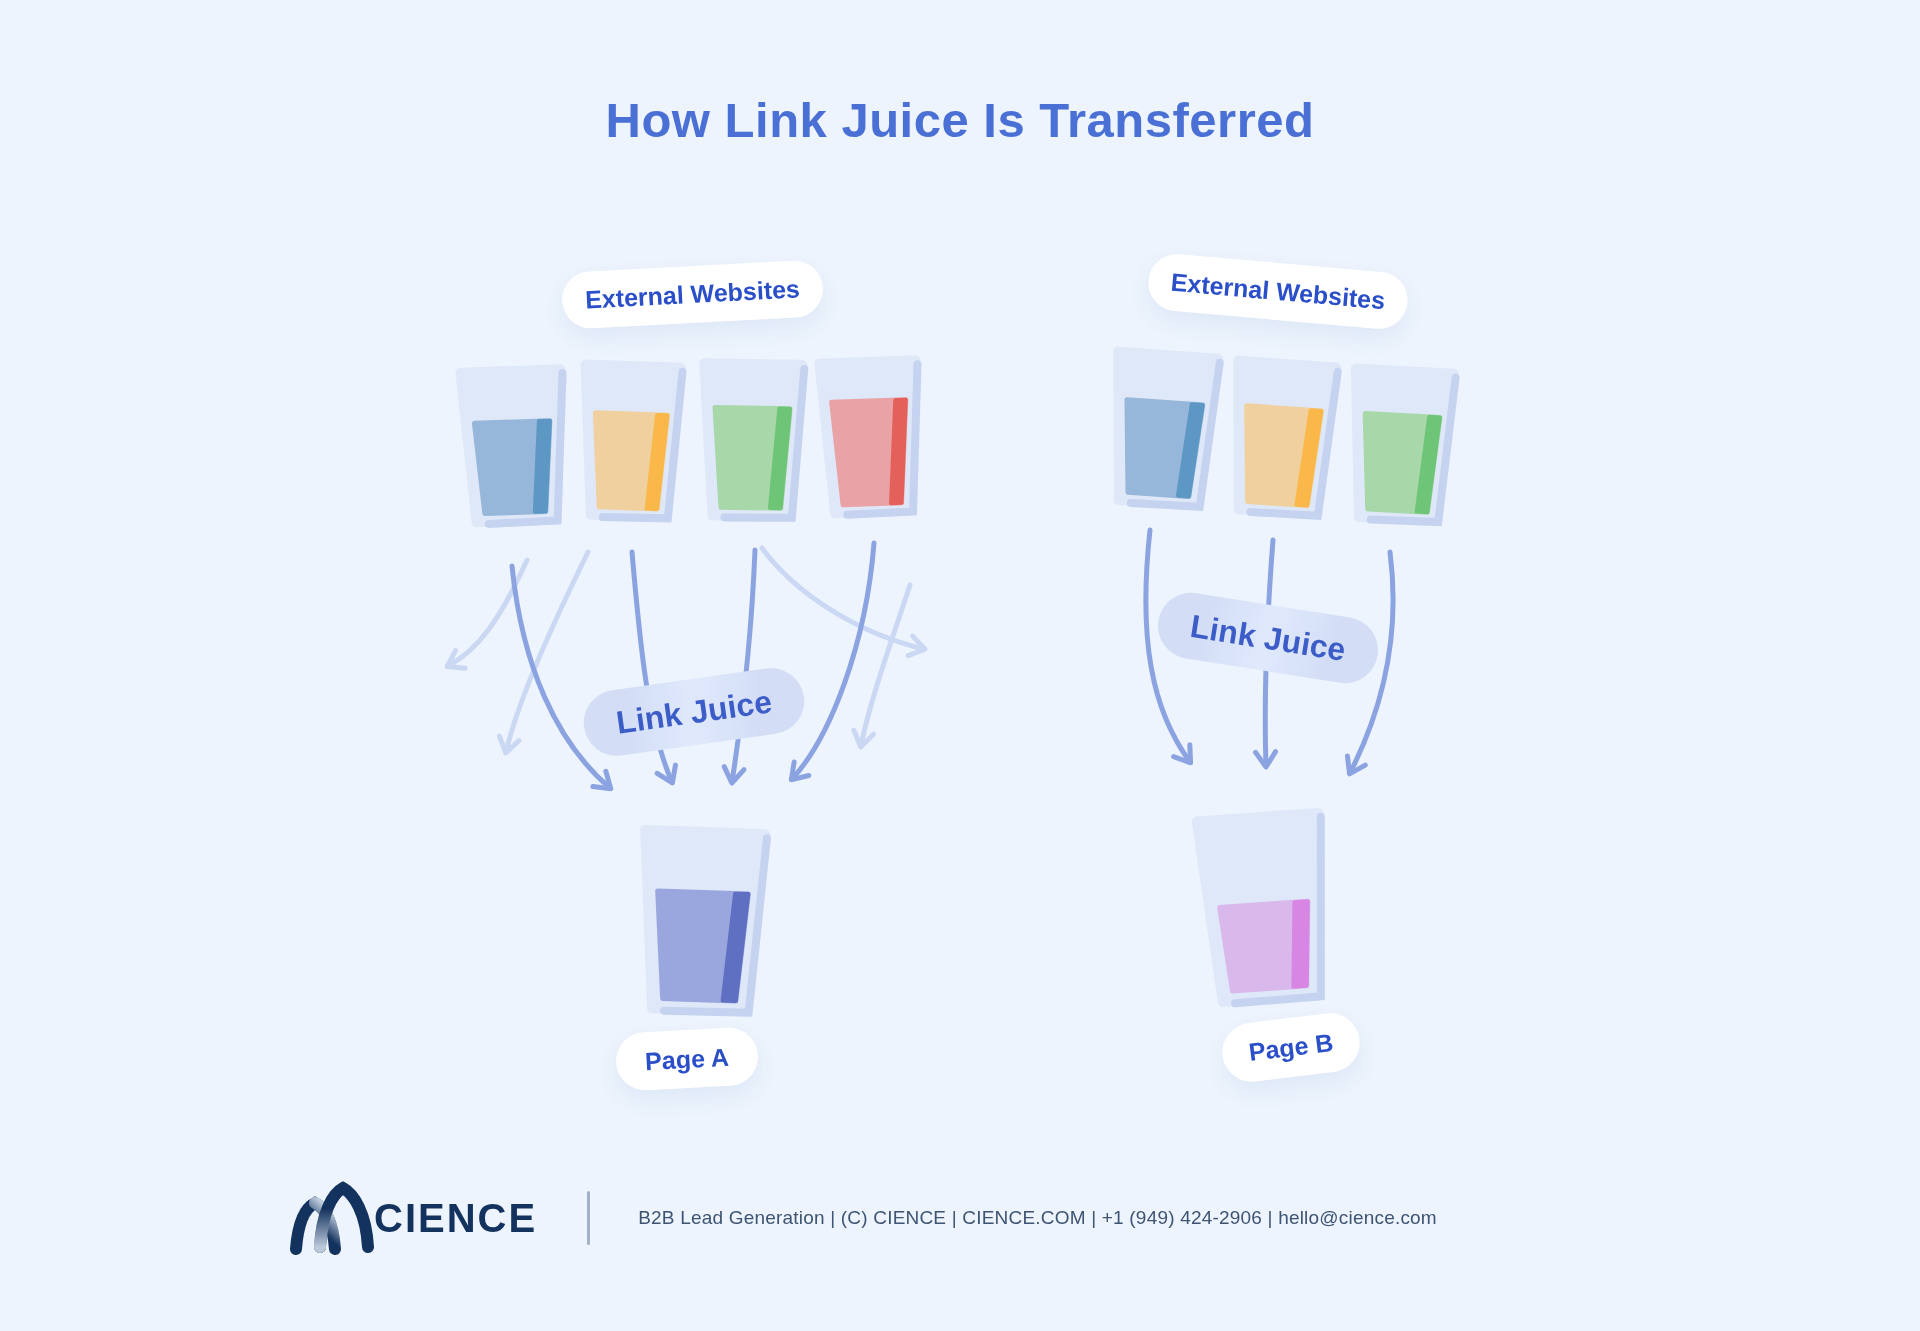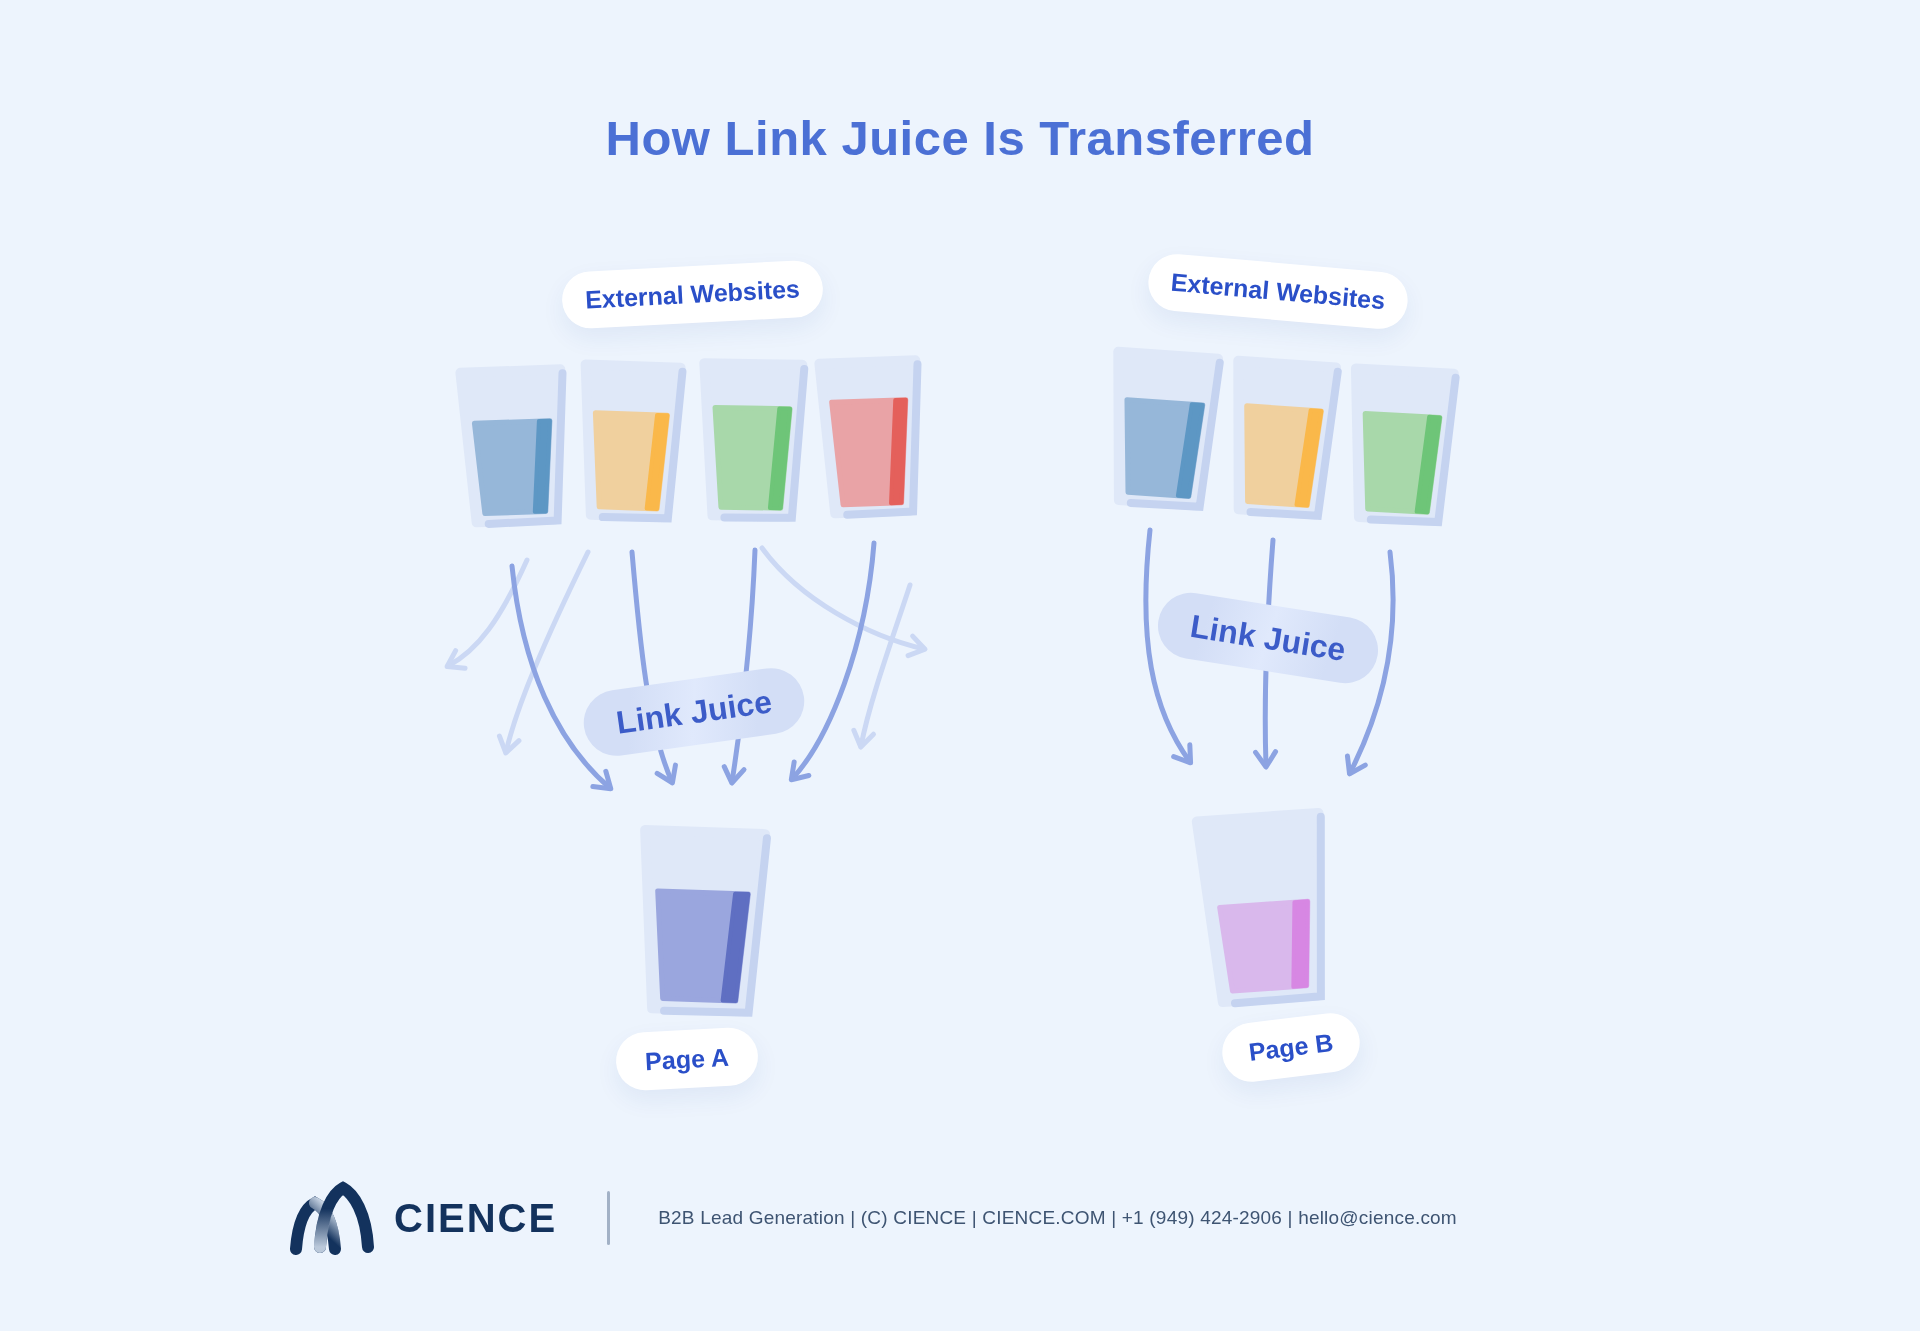--- a/index.html
+++ b/index.html
@@ -1,21 +1,21 @@
 <!DOCTYPE html>
 <html style="--background: #edf4fd; --title-text: #4b70d5; --label-text: #2a4fc8; --flow-text: #3c5cc8; --pill-bg: #ffffff; --flow-pill-bg: #d3def6; --arrow-dark: #8ca3e2; --arrow-light: #cbd8f4; --glass-body: #dfe8f8; --glass-edge: #c5d3f0; --brand-navy: #13325d; --footer-text: #3e5472; --divider: #a2b1c6;"><head>
 <meta charset="utf-8">
 <style>
   html,body{margin:0;padding:0;}
   body{font-family:"Liberation Sans","DejaVu Sans",sans-serif;background:#dfe9f5;}
   #page{position:relative;width:1920px;height:1331px;background:var(--background,#edf4fd);overflow:hidden;}
 
   #scene{position:absolute;left:0;top:0;width:1920px;height:1331px;}
 
-  #title{position:absolute;left:0;top:110px;width:100%;text-align:center;
+  #title{position:absolute;left:0;top:92px;width:100%;text-align:center;
          font-size:49px;font-weight:bold;letter-spacing:0.5px;color:var(--title-text,#4b70d5);}
 
   .pill{position:absolute;display:flex;align-items:center;justify-content:center;
         border-radius:999px;font-weight:bold;white-space:nowrap;}
   .pill.white{background:var(--pill-bg,#ffffff);color:var(--label-text,#2a4fc8);
         box-shadow:0 10px 24px rgba(30,70,150,0.07);}
   .pill.flow{background:linear-gradient(100deg,var(--flow-pill-bg,#d3def6) 22%,#e0e9fc 50%,var(--flow-pill-bg,#d3def6) 78%);
         color:var(--flow-text,#3c5cc8);}
 
   #ext-left {left:562px;top:266px;width:261px;height:57px;transform:rotate(-3deg);font-size:25px;}
@@ -24,21 +24,21 @@
   #lj-right {left:1157px;top:605px;width:222px;height:66px;transform:rotate(9deg);font-size:32px;}
   #page-a   {left:616px;top:1030px;width:142px;height:58px;transform:rotate(-3deg);font-size:25px;}
   #page-b   {left:1222px;top:1018px;width:138px;height:59px;transform:rotate(-7deg);font-size:25px;}
 
   .arrow-dark{fill:none;stroke:var(--arrow-dark,#8ca3e2);stroke-width:5;stroke-linecap:round;marker-end:url(#head-dark);}
   .arrow-light{fill:none;stroke:var(--arrow-light,#cbd8f4);stroke-width:5;stroke-linecap:round;marker-end:url(#head-light);}
   .mh-dark{fill:none;stroke:var(--arrow-dark,#8ca3e2);stroke-width:5;stroke-linecap:round;stroke-linejoin:round;}
   .mh-light{fill:none;stroke:var(--arrow-light,#cbd8f4);stroke-width:5;stroke-linecap:round;stroke-linejoin:round;}
 
   #footer{position:absolute;left:290px;top:1180px;height:76px;display:flex;align-items:center;}
-  #brand{font-size:40px;font-weight:bold;letter-spacing:2px;color:var(--brand-navy,#13325d);margin-left:20px;}
+  #brand{font-size:40px;font-weight:bold;letter-spacing:2px;color:var(--brand-navy,#13325d);}
   #footer-divider{width:3px;height:54px;border-radius:2px;background:var(--divider,#a2b1c6);margin-left:50px;}
   #footer-info{font-size:19px;color:var(--footer-text,#3e5472);margin-left:48px;letter-spacing:0.2px;}
 </style>
 </head>
 <body>
 
 <div id="page">
 
   <svg id="scene" viewBox="0 0 1920 1331" xmlns="http://www.w3.org/2000/svg">
     <defs>

